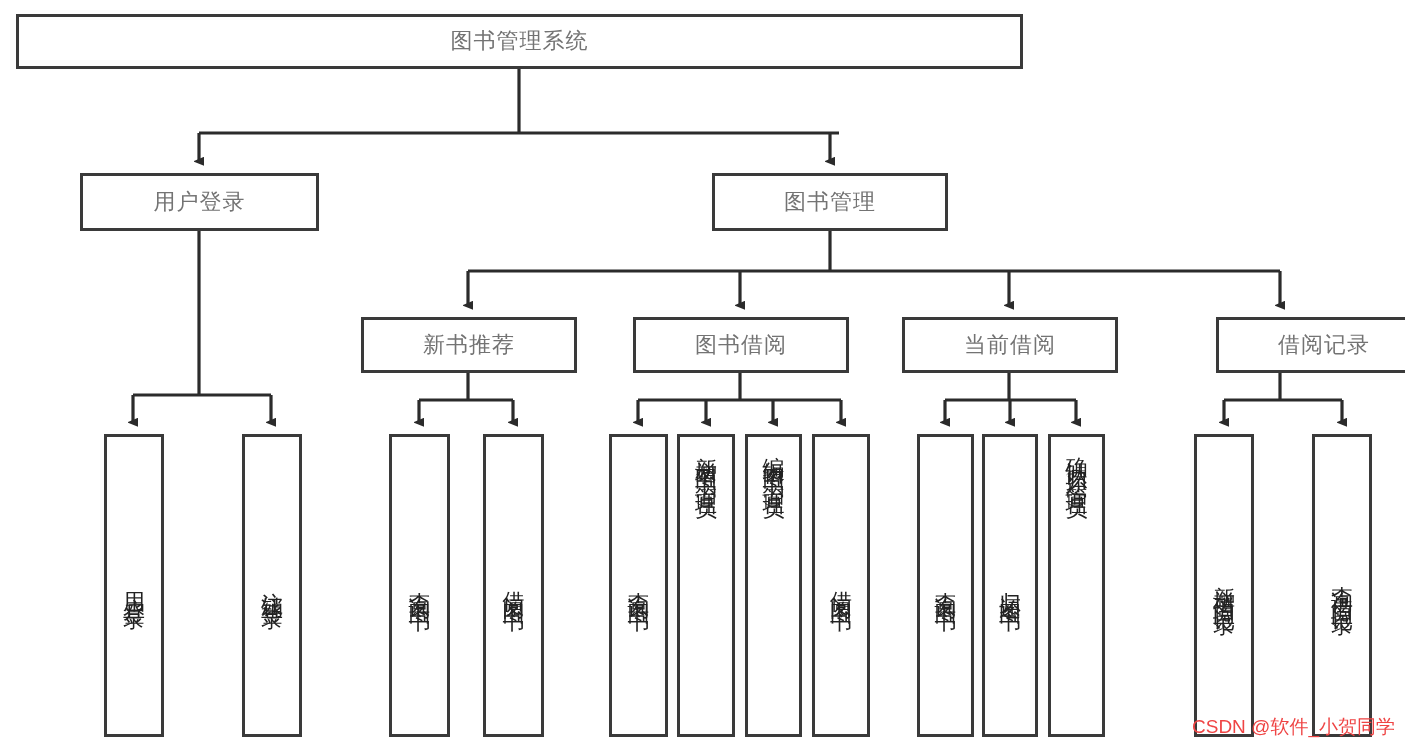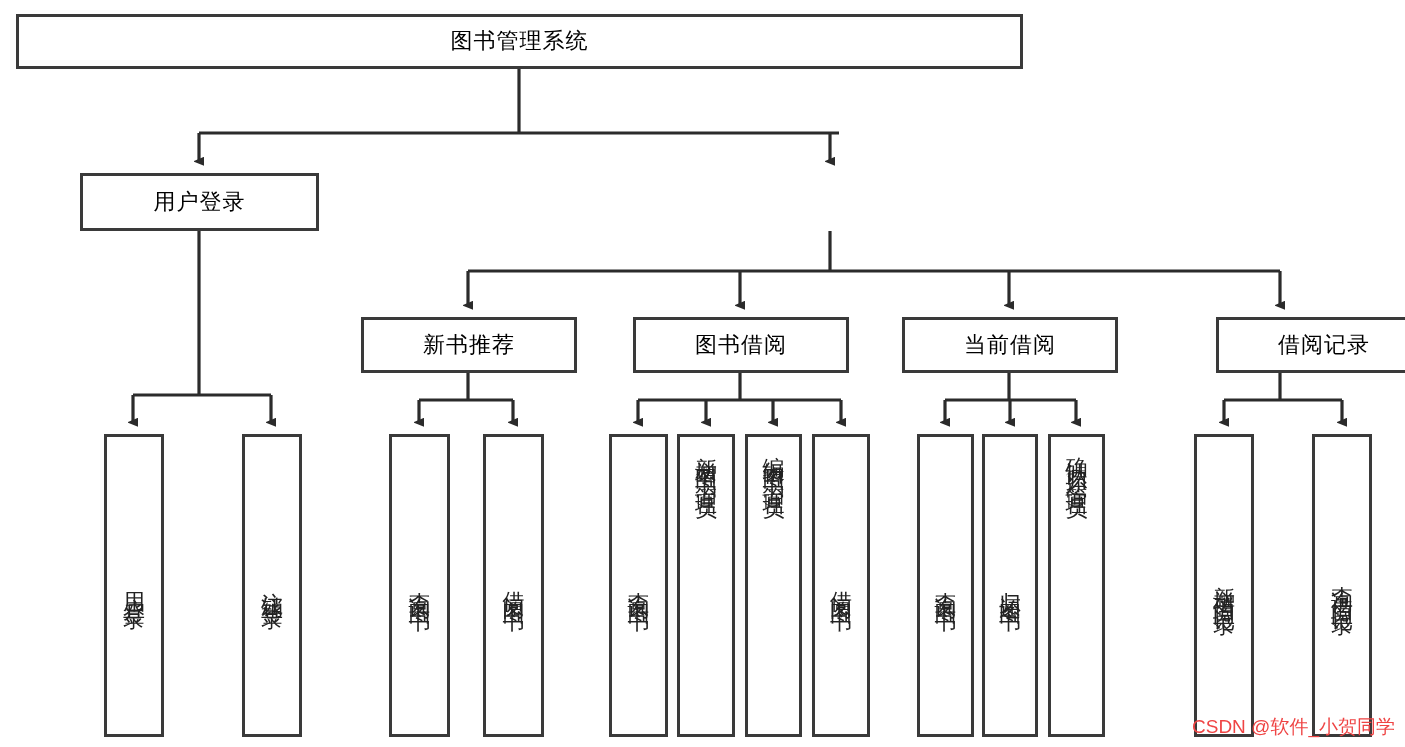--- a/index.html
+++ b/index.html
@@ -25,21 +25,21 @@
     position: absolute;
     box-sizing: border-box;
     border: 3px solid #3a3a3a;
     background: #ffffff;
     display: flex;
     align-items: center;
     justify-content: center;
   }
   .node-label-h {
     font-size: 22px;
-    color: #000000;
+    color: #737373;
     letter-spacing: 1px;
     line-height: 1.1;
     white-space: nowrap;
     text-align: center;
   }
   .node-label-v {
     font-size: 22px;
     color: #222222;
     writing-mode: vertical-rl;
     text-orientation: upright;
@@ -132,20 +132,23 @@
     </g>
   </svg>
 
   <div class="node-box" style="left:16px; top:14px; width:1007px; height:55px;">
     <span class="node-label-h">图书管理系统</span>
   </div>
 
   <div class="node-box" style="left:80px; top:173px; width:239px; height:58px;">
     <span class="node-label-h">用户登录</span>
   </div>
+  <div class="node-box" style="left:712px; top:173px; width:236px; height:58px;">
+    <span class="node-label-h">图书管理</span>
+  </div>
 
   <div class="node-box" style="left:361px; top:317px; width:216px; height:56px;">
     <span class="node-label-h">新书推荐</span>
   </div>
   <div class="node-box" style="left:902px; top:317px; width:216px; height:56px;">
     <span class="node-label-h">当前借阅</span>
   </div>
   <div class="node-box" style="left:633px; top:317px; width:216px; height:56px;">
     <span class="node-label-h">图书借阅</span>
   </div>

